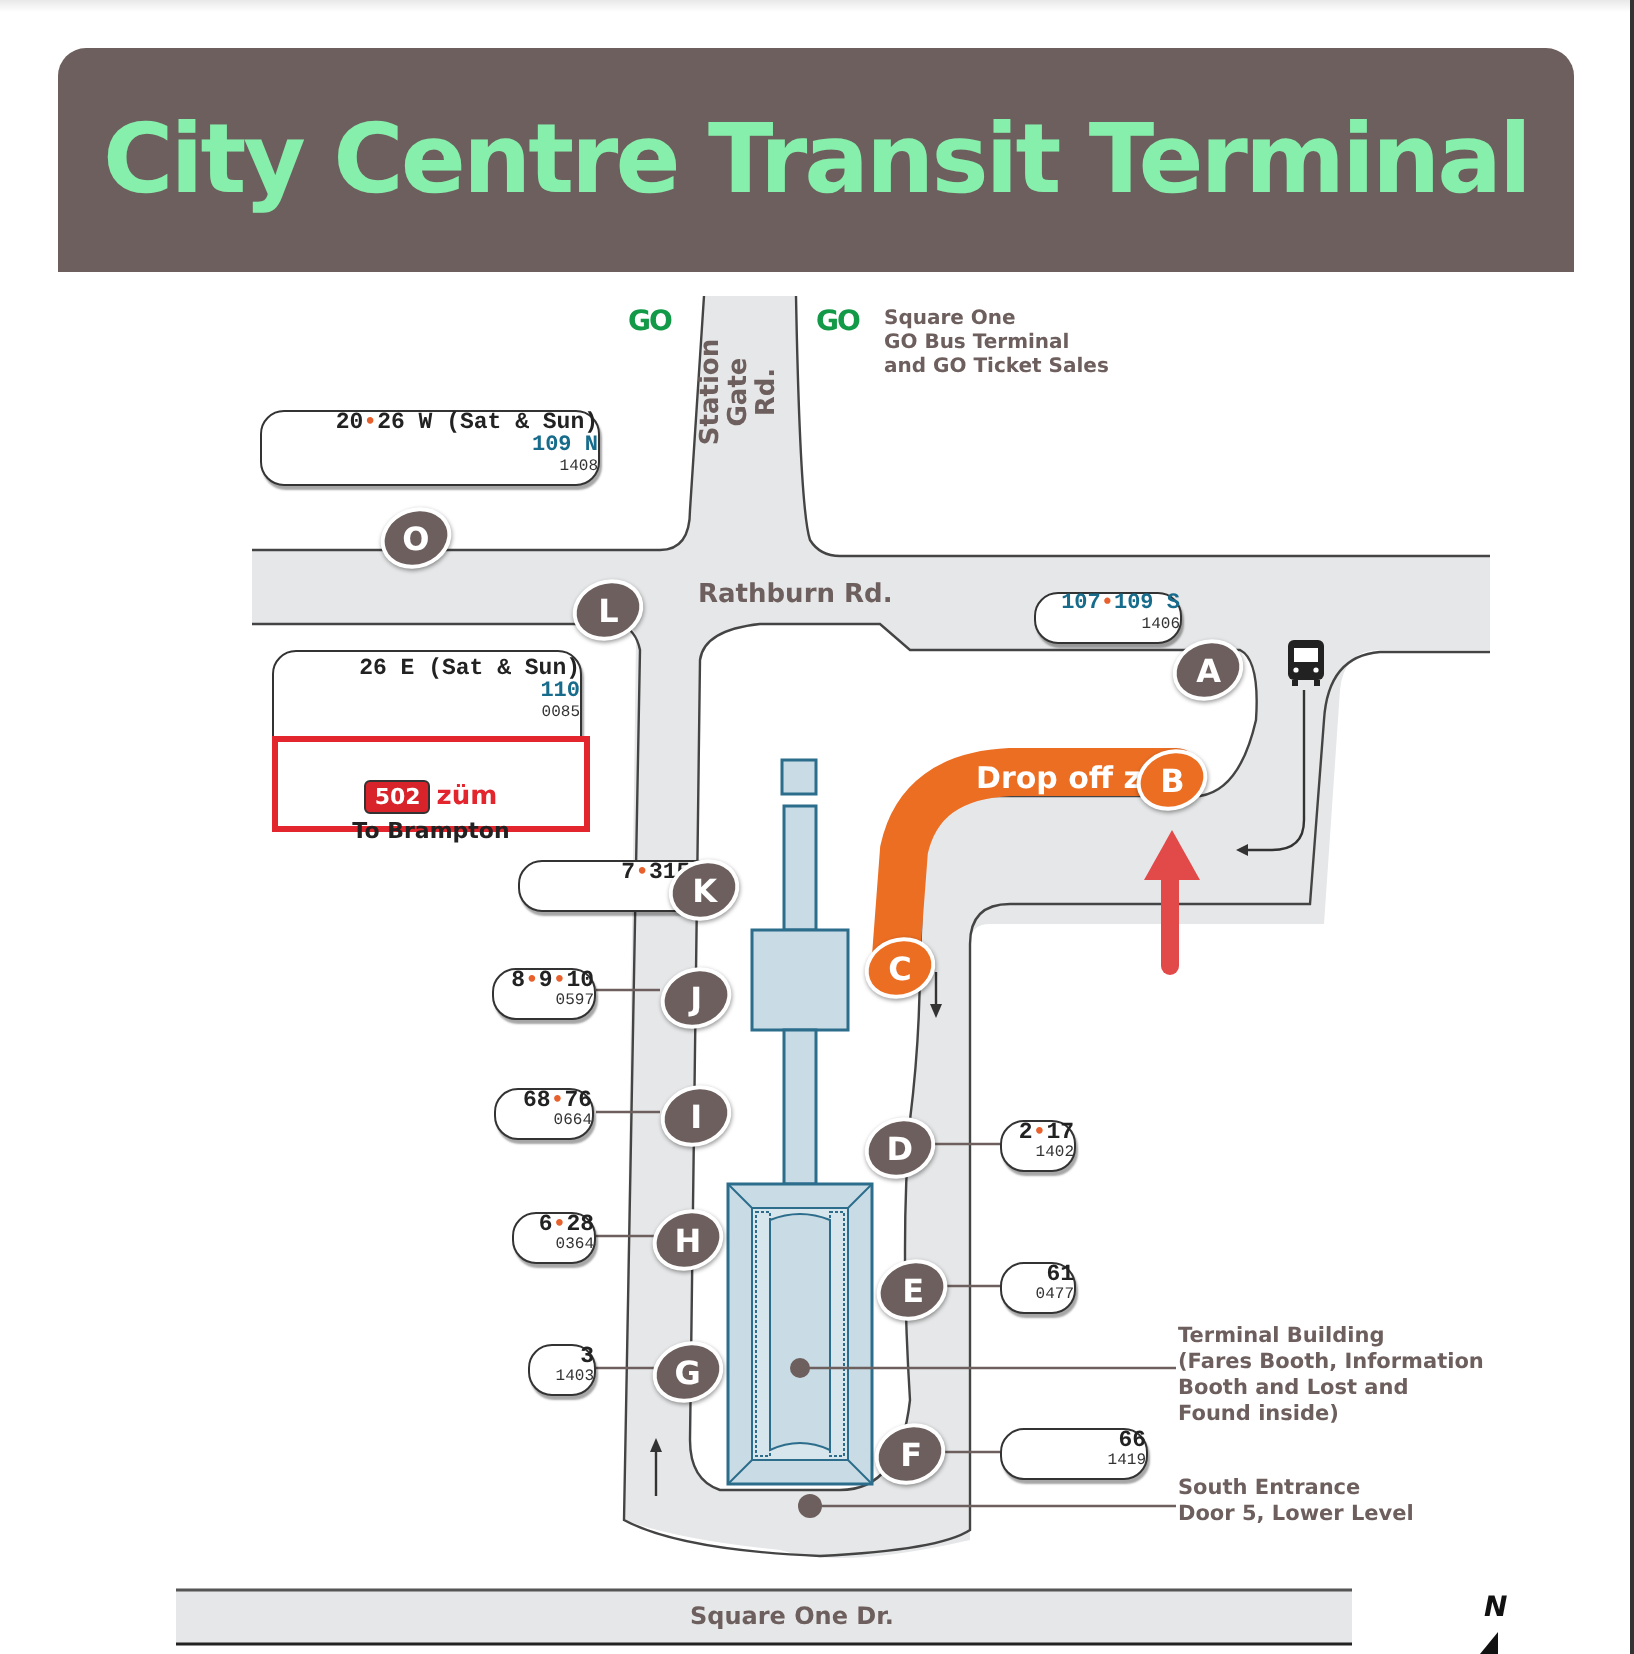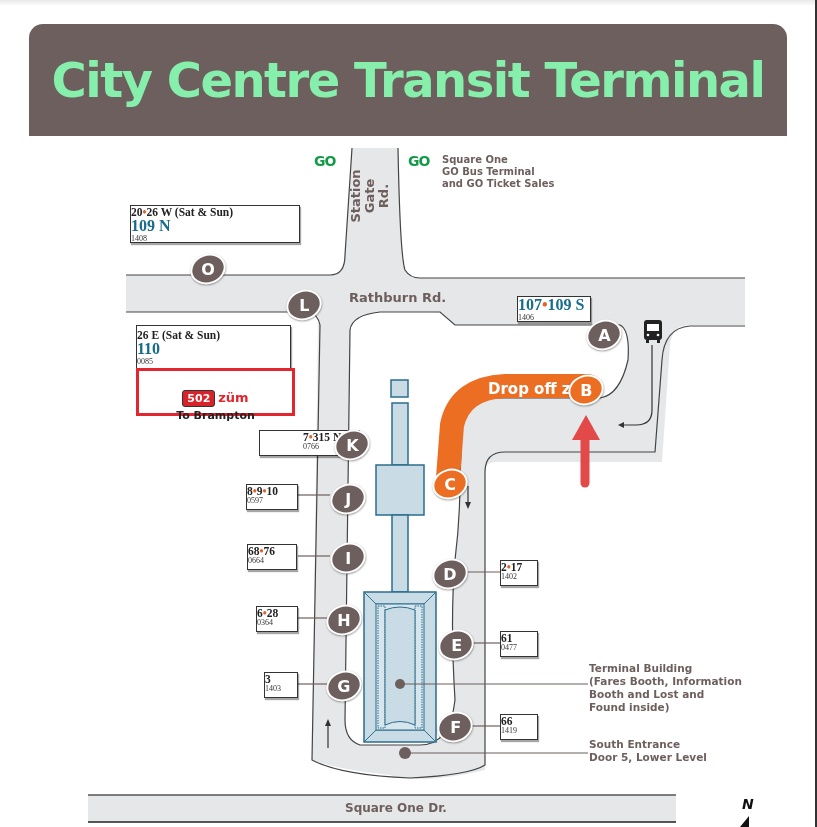--- a/index.html
+++ b/index.html
@@ -3,23 +3,23 @@
 <meta charset="utf-8">
 <style>
   html, body { margin:0; padding:0; background:#ffffff; }
   body { width:817px; height:827px; position:relative; overflow:hidden; font-family:"DejaVu Sans", sans-serif; }
   .topline { position:absolute; left:0; top:0; width:817px; height:6px; background:linear-gradient(#e8e8e8,#ffffff); }
   .rightline { position:absolute; right:0; top:0; width:2px; height:827px; background:#333; }
   .title-bar { position:absolute; left:29px; top:24px; width:758px; height:112px; background:#6d5f5d; border-radius:14px 14px 0 0; display:flex; align-items:center; justify-content:center; }
   .title-bar h1 { margin:0; color:#86efac; font-family:"DejaVu Sans", sans-serif; font-weight:bold; font-size:48px; letter-spacing:-1.5px; }
   svg.map { position:absolute; left:0; top:0; }
   .label { position:absolute; font-family:"DejaVu Sans", sans-serif; font-weight:bold; color:#6d5f5d; }
-  .box { position:absolute; background:#fff; border:1.5px solid #333; border-radius:0; box-shadow:1px 2px 1px rgba(0,0,0,0.35); text-align:left; font-family:Liberation Serif, serif; line-height:1.05; }
+  .box { position:absolute; background:#fff; border:1.5px solid #333; border-radius:12px; box-shadow:1px 2px 1px rgba(0,0,0,0.35); text-align:right; font-family:Liberation Mono, monospace; line-height:1.05; }
   .box .r { font-weight:bold; font-size:11.5px; color:#222; }
-  .box .b { font-weight:bold; font-size:16px; color:#176c8c; }
+  .box .b { font-weight:bold; font-size:11px; color:#176c8c; }
   .box .s { font-size:8px; color:#333; }
   .dot { color:#e8612c; }
   .stop { position:absolute; width:32px; height:26px; border-radius:50%; background:#6d5f5d; border:2px solid #fff; box-shadow:0 1px 2px rgba(0,0,0,0.4); color:#fff; font-weight:bold; font-size:16px; display:flex; align-items:center; justify-content:center; transform:rotate(-20deg); font-family:"DejaVu Sans", sans-serif; }
   .stop span { transform:rotate(20deg); }
   .stop.orange { background:#eb6e23; }
   .zum-box { position:absolute; left:136px; top:368px; width:153px; height:42px; border:3px solid #e3262d; background:#fff; text-align:center; }
   .zum-num { display:inline-block; background:#d8232a; color:#fff; font-weight:bold; font-size:11px; padding:1px 4px; border-radius:3px; border:1px solid #333; }
   .zum-logo { color:#e3262d; font-weight:bold; font-size:13px; margin-left:3px; }
   .zum-to { font-weight:bold; font-size:11px; color:#222; margin-top:2px; }
   .note { position:absolute; font-family:"DejaVu Sans", sans-serif; font-weight:bold; font-size:10.5px; color:#6d5f5d; line-height:13px; }
@@ -155,21 +155,21 @@
     <div class="s">1403</div>
 </div>
 <div class="box" style="left:500px;top:560px;width:36px;height:24px;">
   <div class="r">2<span class="dot">•</span>17</div>
     <div class="s">1402</div>
 </div>
 <div class="box" style="left:500px;top:631px;width:36px;height:24px;">
   <div class="r">61</div>
     <div class="s">0477</div>
 </div>
-<div class="box" style="left:500px;top:714px;width:36px;height:24px;">
+<div class="box" style="left:500px;top:714px;width:36px;height:24px;padding-left:36px;">
   <div class="r">66</div>
     <div class="s">1419</div>
 </div>
 
 <div class="stop" style="left:190px;top:254px;">
     <span>O</span>
   </div>
 <div class="stop" style="left:286px;top:290px;">
     <span>L</span>
   </div>

